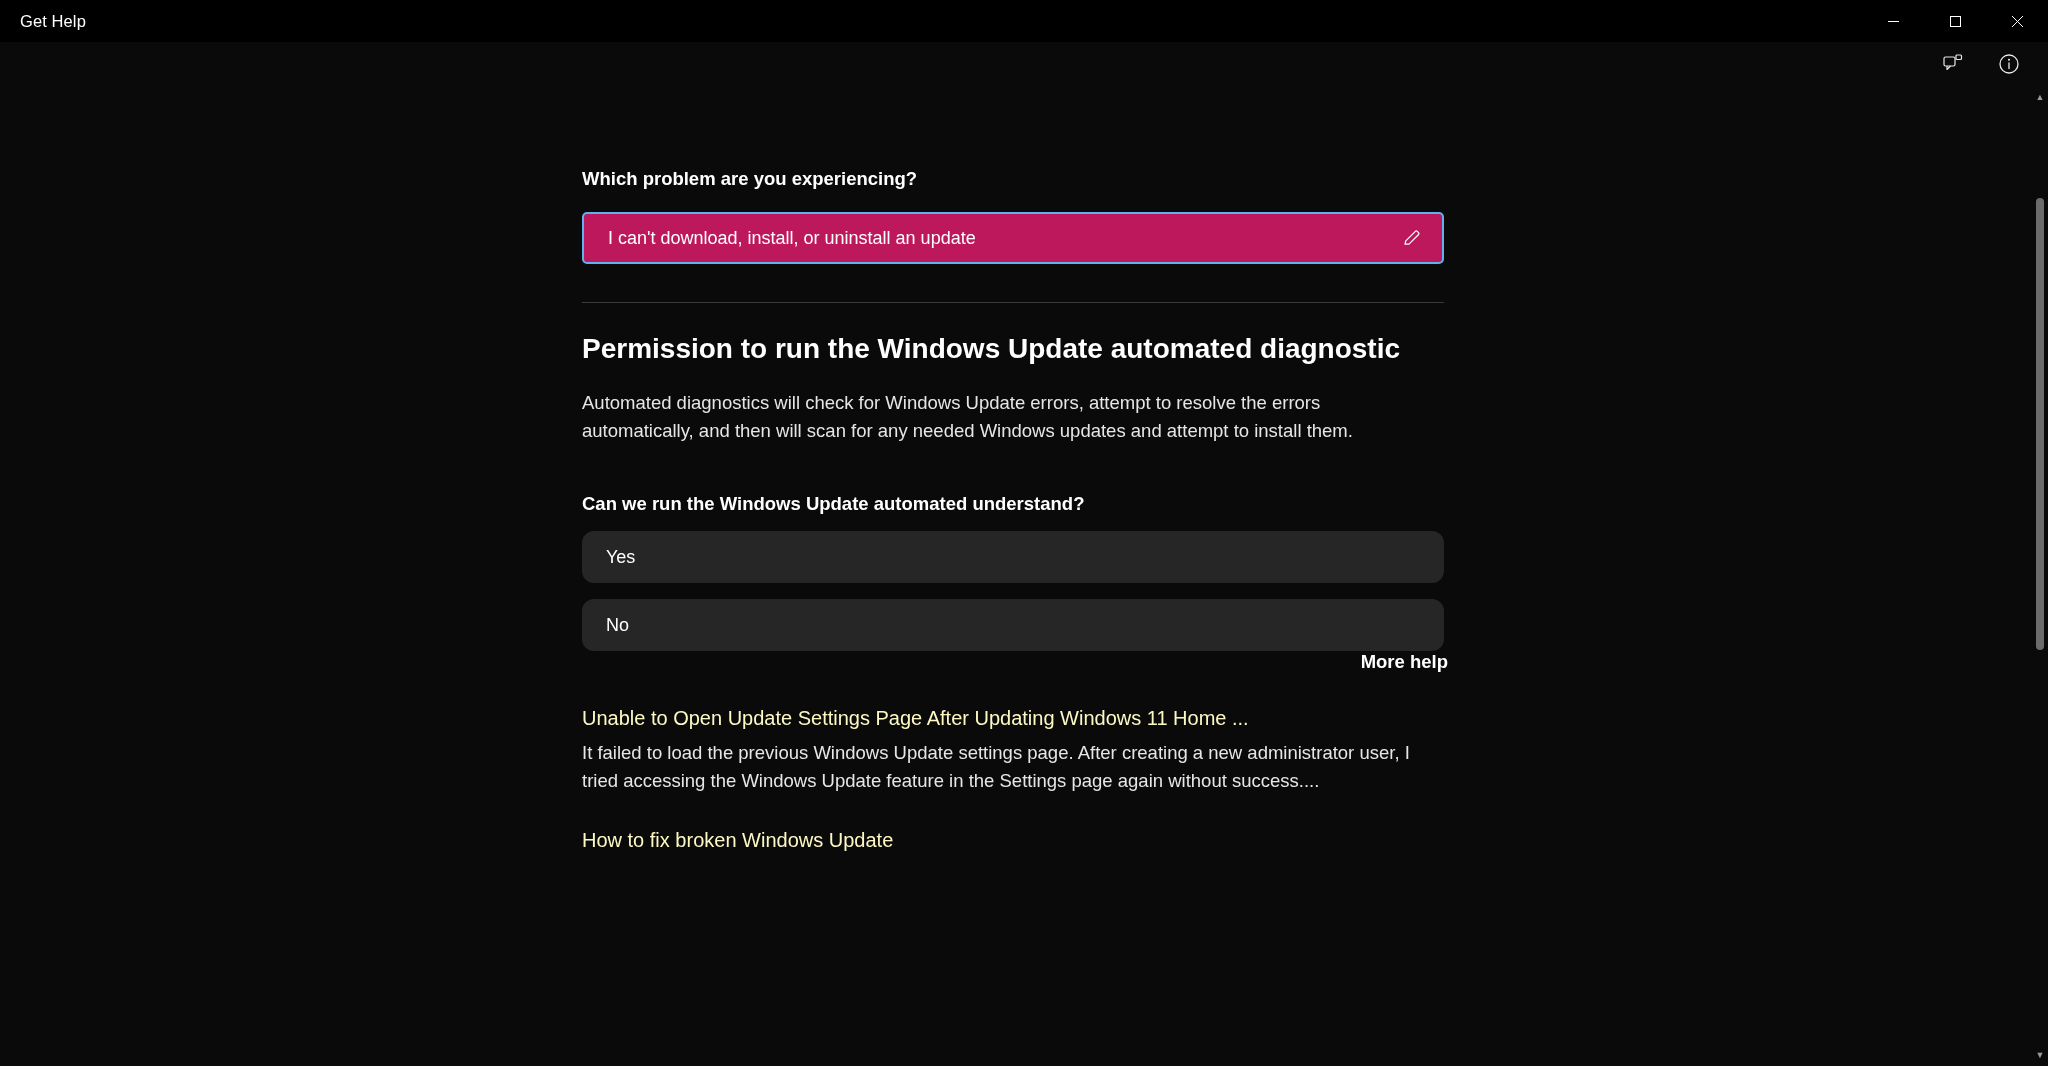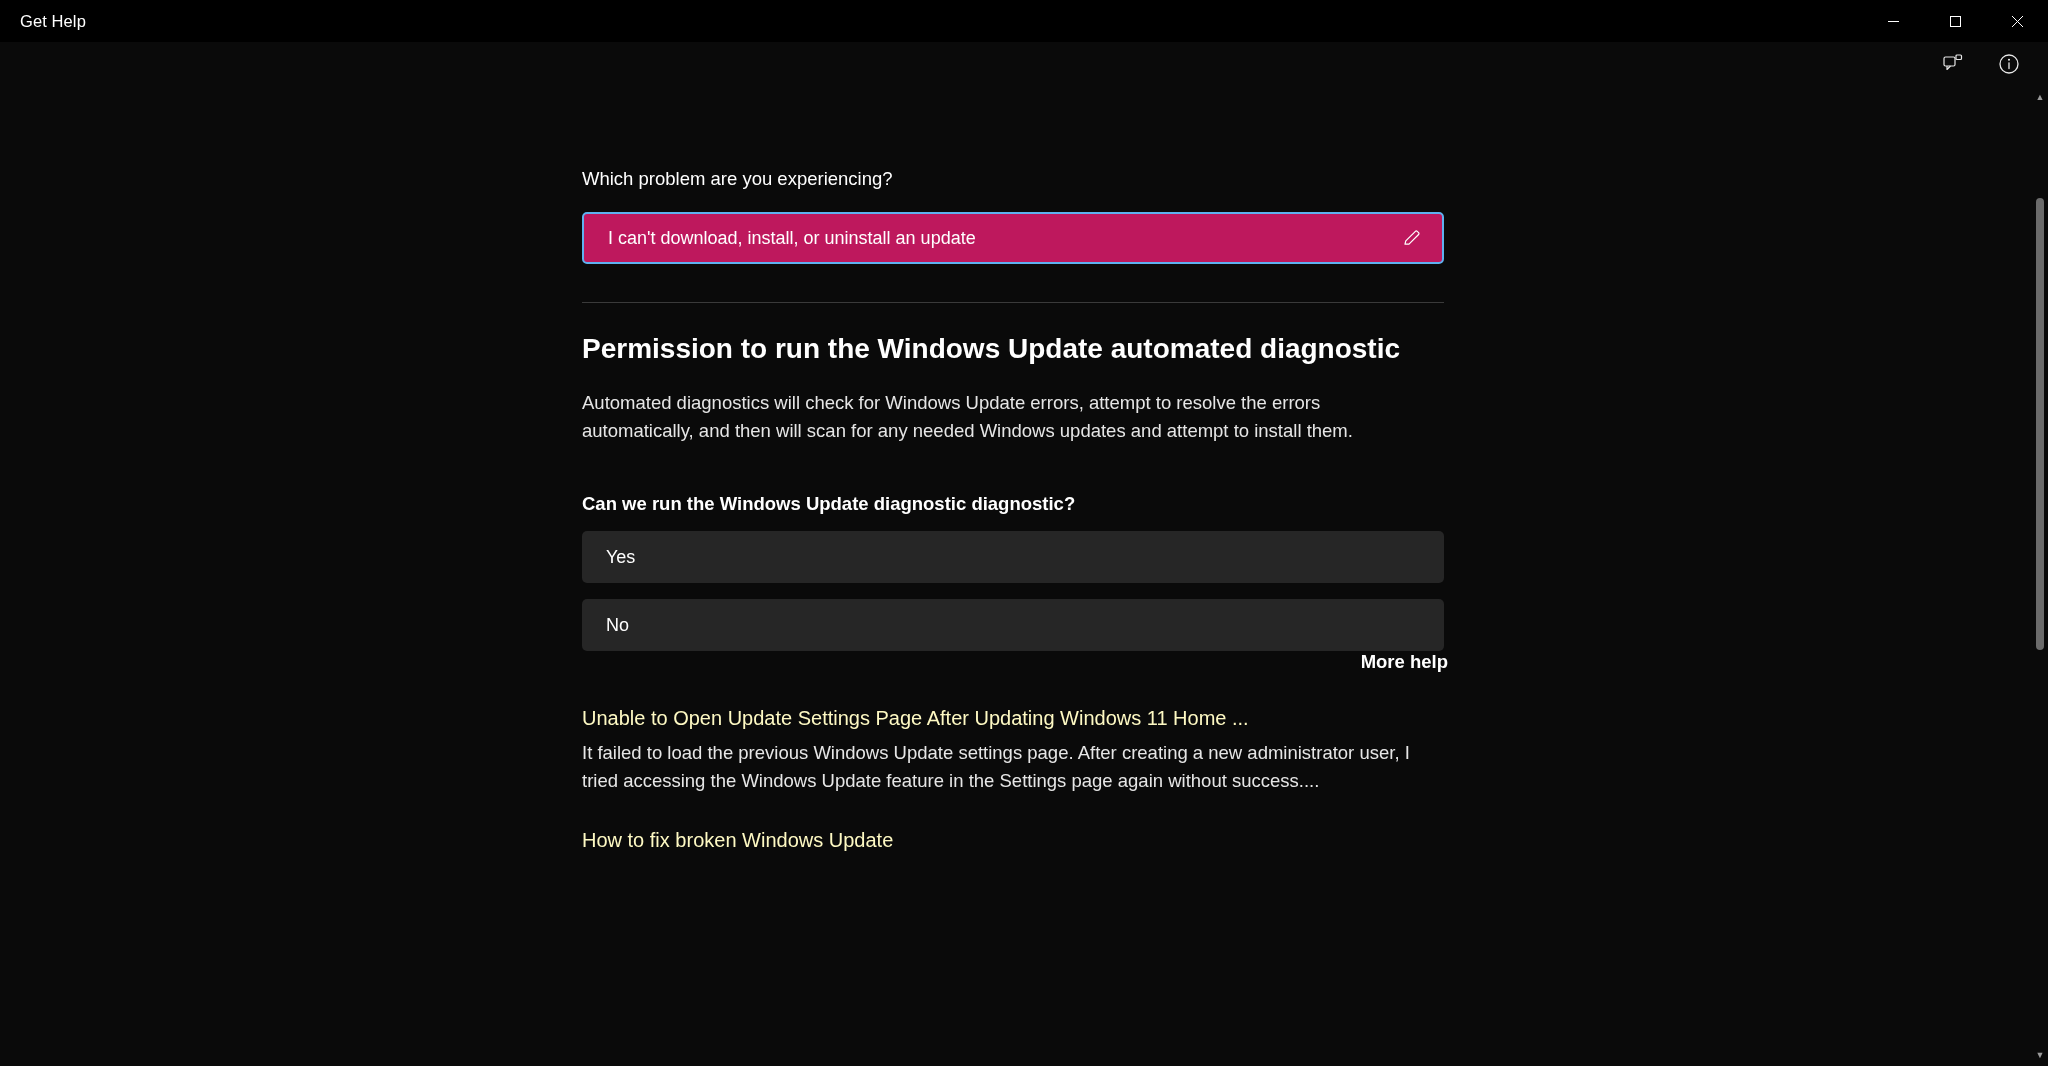--- a/index.html
+++ b/index.html
@@ -90,21 +90,21 @@
   .para {
     color: #e6e6e6;
     font-size: 18.5px;
     line-height: 28px;
     margin: 0 0 4px 0;
     max-width: 760px;
   }
   .question {
     color: #ffffff;
     font-size: 18.5px;
-    font-weight: normal;
+    font-weight: bold;
     margin: 10px 0 0 0;
   }
 
   
   .selected-answer {
     margin-top: 22px;
     height: 52px;
     background: #be185d;
     border: 2px solid #5fb1f0;
     border-radius: 5px;
@@ -151,21 +151,21 @@
     color: #ffffff;
     font-size: 18.5px;
     font-weight: bold;
   }
 
   .choice {
     margin-top: 16px;
     width: 862px;
     height: 52px;
     background: #262626;
-    border-radius: 5px;
+    border-radius: 12px;
     display: flex;
     align-items: center;
     padding-left: 24px;
     color: #ffffff;
     font-size: 18px;
   }
 
   .more-help {
     color: #ffffff;
     font-size: 18.5px;
@@ -279,21 +279,21 @@
           </svg>
         </span>
       </div>
 
       <div class="divider"></div>
 
       <div class="section-title">Permission to run the Windows Update automated diagnostic</div>
 
       <div class="section-body">Automated diagnostics will check for Windows Update errors, attempt to resolve the errors automatically, and then will scan for any needed Windows updates and attempt to install them.</div>
 
-      <div class="sub-question">Can we run the Windows Update diagnostic diagnostic?</div>
+      <div class="sub-question">Can we run the Windows Update automated understand?</div>
 
       <div class="choice">
         <span>Yes</span>
       </div>
       <div class="choice">
         <span>No</span>
       </div>
 
       <div class="more-help">More help</div>
 

